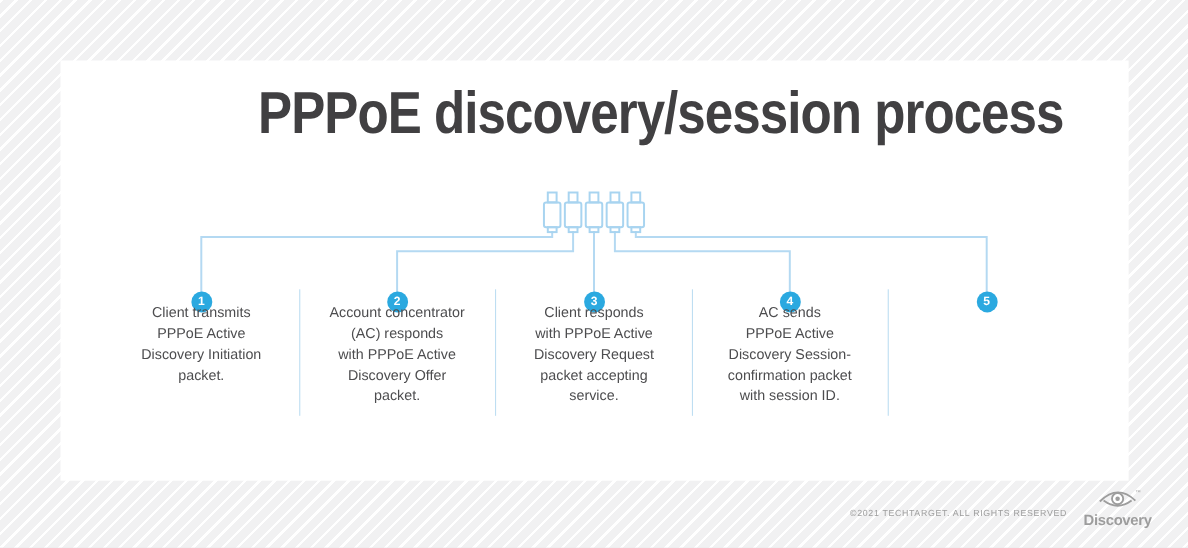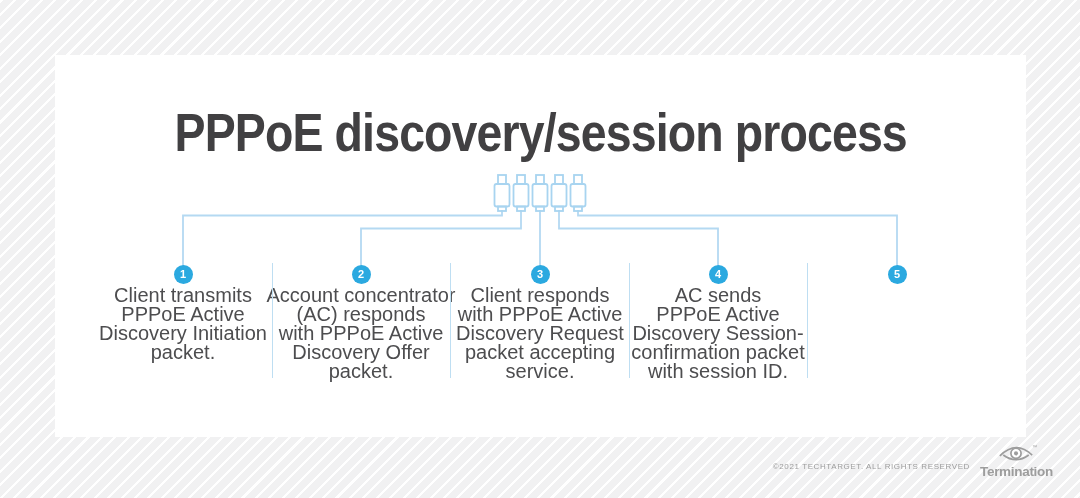--- a/index.html
+++ b/index.html
@@ -20,23 +20,23 @@
 
   .card {
     position: absolute;
     left: 55px; top: 55px;
     width: 971px; height: 382px;
     background: #ffffff;
   }
 
   .title-wrap {
     position: absolute;
-    left: 55px; top: 108px;
+    left: 55px; top: 79px;
     width: 971px;
-    text-align: center;
+    text-align: right;
   }
   .title {
     display: inline-block;
     font-size: 54px;
     line-height: 48px;
     font-weight: 700;
     letter-spacing: -1px;
     color: #414042;
     transform: scaleX(0.86);
     white-space: nowrap;
@@ -56,24 +56,24 @@
     background: #2ba9e0;
     color: #ffffff;
     font-size: 11px;
     font-weight: 700;
     line-height: 19px;
     text-align: center;
   }
 
   .step-text {
     position: absolute;
-    top: 286px;
+    top: 274px;
     width: 190px;
     text-align: center;
-    font-size: 20px;
+    font-size: 13px;
     line-height: 19px;
     color: #4d4d4f;
     white-space: pre-line;
   }
 
   .divider {
     position: absolute;
     top: 263px;
     width: 1px; height: 115px;
     background: #bedef2;
@@ -189,16 +189,16 @@
   <div class="copyright">©2021 TECHTARGET. ALL RIGHTS RESERVED</div>
 
   <div class="logo">
     <svg width="44" height="17" viewBox="0 0 44 20">
       <path d="M3,14 Q22,-5 41,13" stroke="#9d9d9d" stroke-width="2" fill="none"></path>
       <path d="M7,13 Q22,24 37,13" stroke="#9d9d9d" stroke-width="2" fill="none"></path>
       <circle cx="22" cy="11" r="6" stroke="#9d9d9d" stroke-width="2" fill="#ffffff"></circle>
       <circle cx="22" cy="11" r="2.4" fill="#9d9d9d"></circle>
       <text x="41" y="6" font-size="6" fill="#9d9d9d">™</text>
     </svg>
-    <span class="wordmark">Termination</span>
+    <span class="wordmark">Discovery</span>
   </div>
 
 </div>
 
 </body></html>

